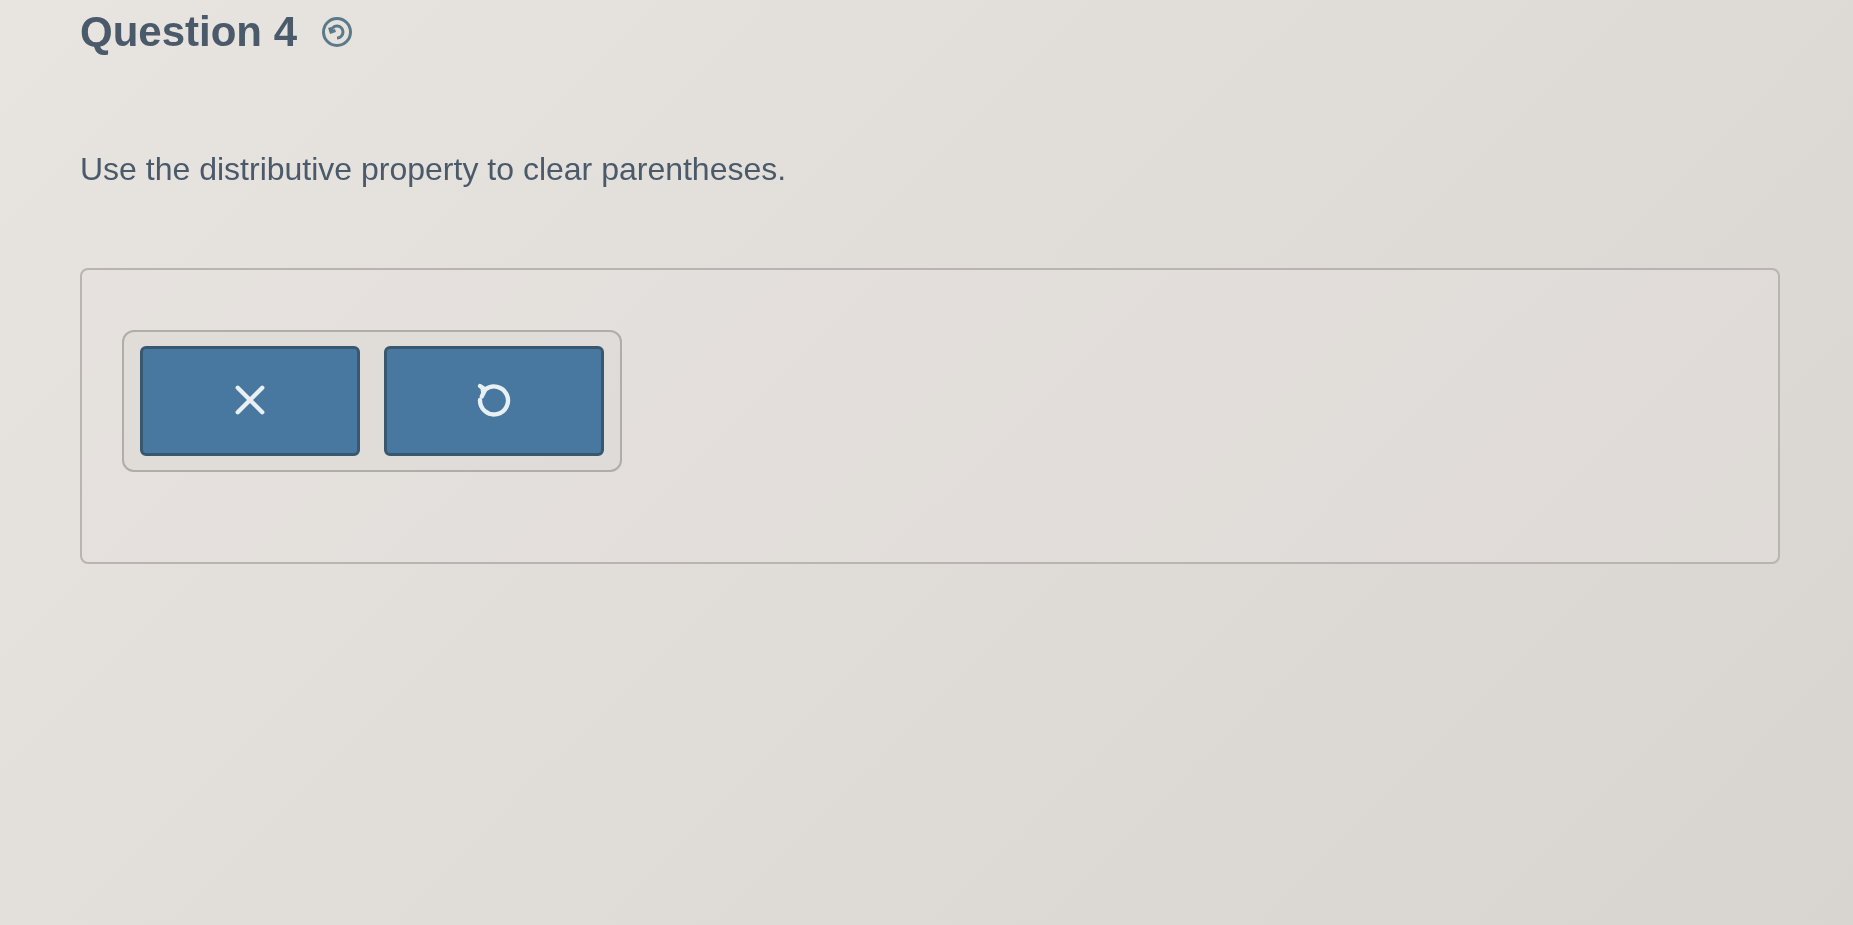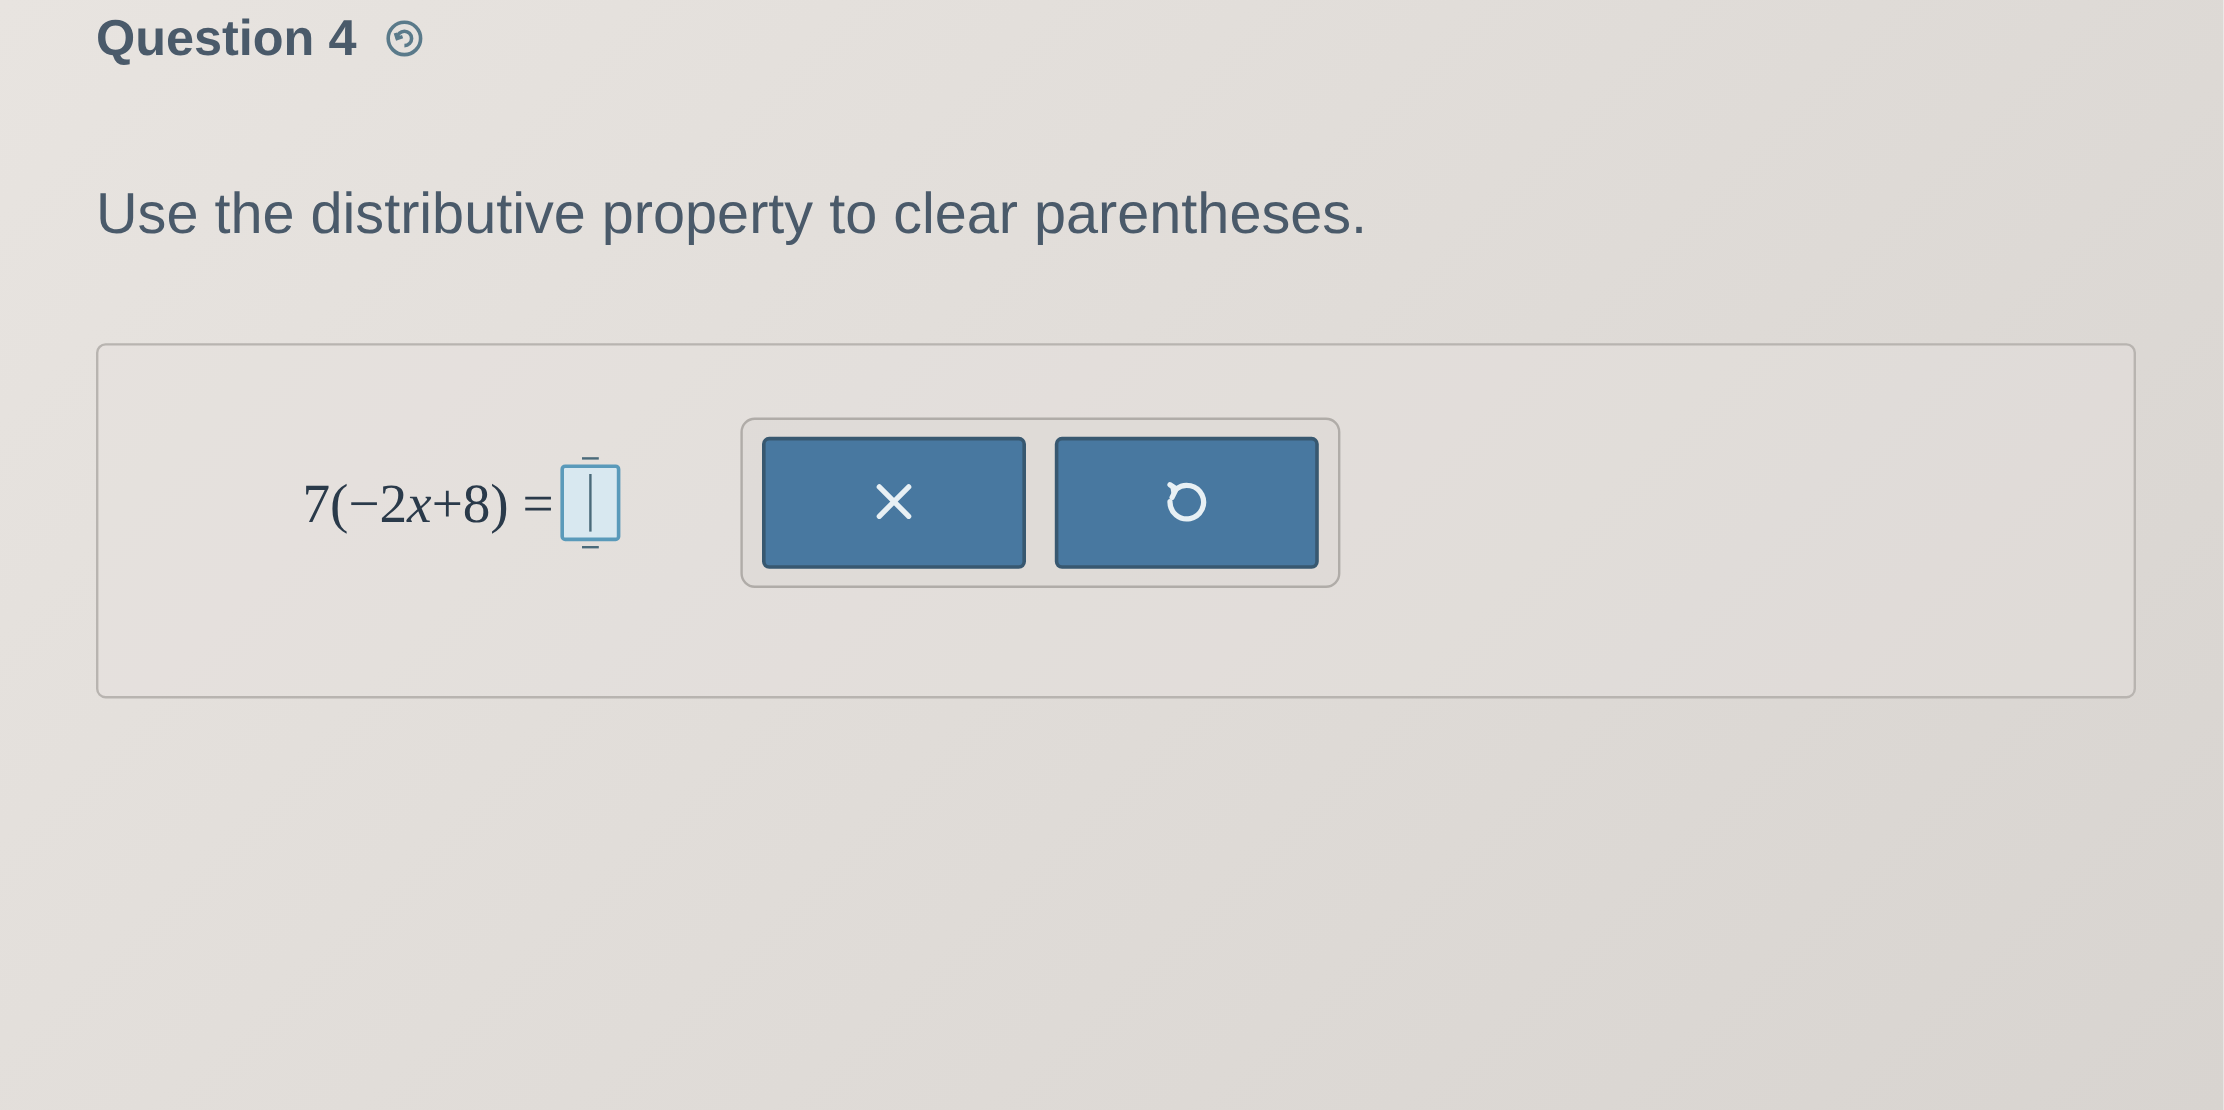--- a/index.html
+++ b/index.html
@@ -30,21 +30,21 @@
       height: 40px;
       display: flex;
       align-items: center;
       justify-content: center;
     }
     .refresh-icon svg {
       width: 36px;
       height: 36px;
     }
     .instruction {
-      font-size: 48px;
+      font-size: 32px;
       color: #4a5a6a;
       margin-top: 95px;
       font-weight: 400;
     }
     .answer-container {
       margin-top: 80px;
       border: 2px solid #b8b4b0;
       border-radius: 8px;
       background: rgba(230, 226, 222, 0.4);
       padding: 60px 40px 90px 40px;
@@ -138,31 +138,20 @@
       <circle cx="12" cy="12" r="9" stroke="#5a7a8a" fill="none"></circle>
       <path d="M 8 12 A 4 4 0 1 1 12 16" stroke="#5a7a8a" fill="none"></path>
       <path d="M 7 9 L 8 12 L 11 11" stroke="#5a7a8a" fill="none"></path>
     </svg>
   </span>
 </div>
 
 <p class="instruction">Use the distributive property to clear parentheses.</p>
 
 <div class="answer-container">
-  <div class="equation-section">
-    <span class="equation-text">
-      <span class="num">7(−2</span><span>x</span><span class="num">+8) =</span>
-    </span>
-    <span class="answer-input-wrapper">
-      <span class="caret-top"></span>
-      <input type="text" class="answer-input" value="" style="">
-      <span class="cursor-line"></span>
-      <span class="caret-bottom"></span>
-    </span>
-  </div>
 
   <div class="button-group">
     <button class="action-button">
       <span>
         <svg viewBox="0 0 24 24" fill="none" stroke="#e8f0f4" stroke-width="2.5" stroke-linecap="round">
           <line x1="5" y1="5" x2="19" y2="19"></line>
           <line x1="19" y1="5" x2="5" y2="19"></line>
         </svg>
       </span>
     </button>

